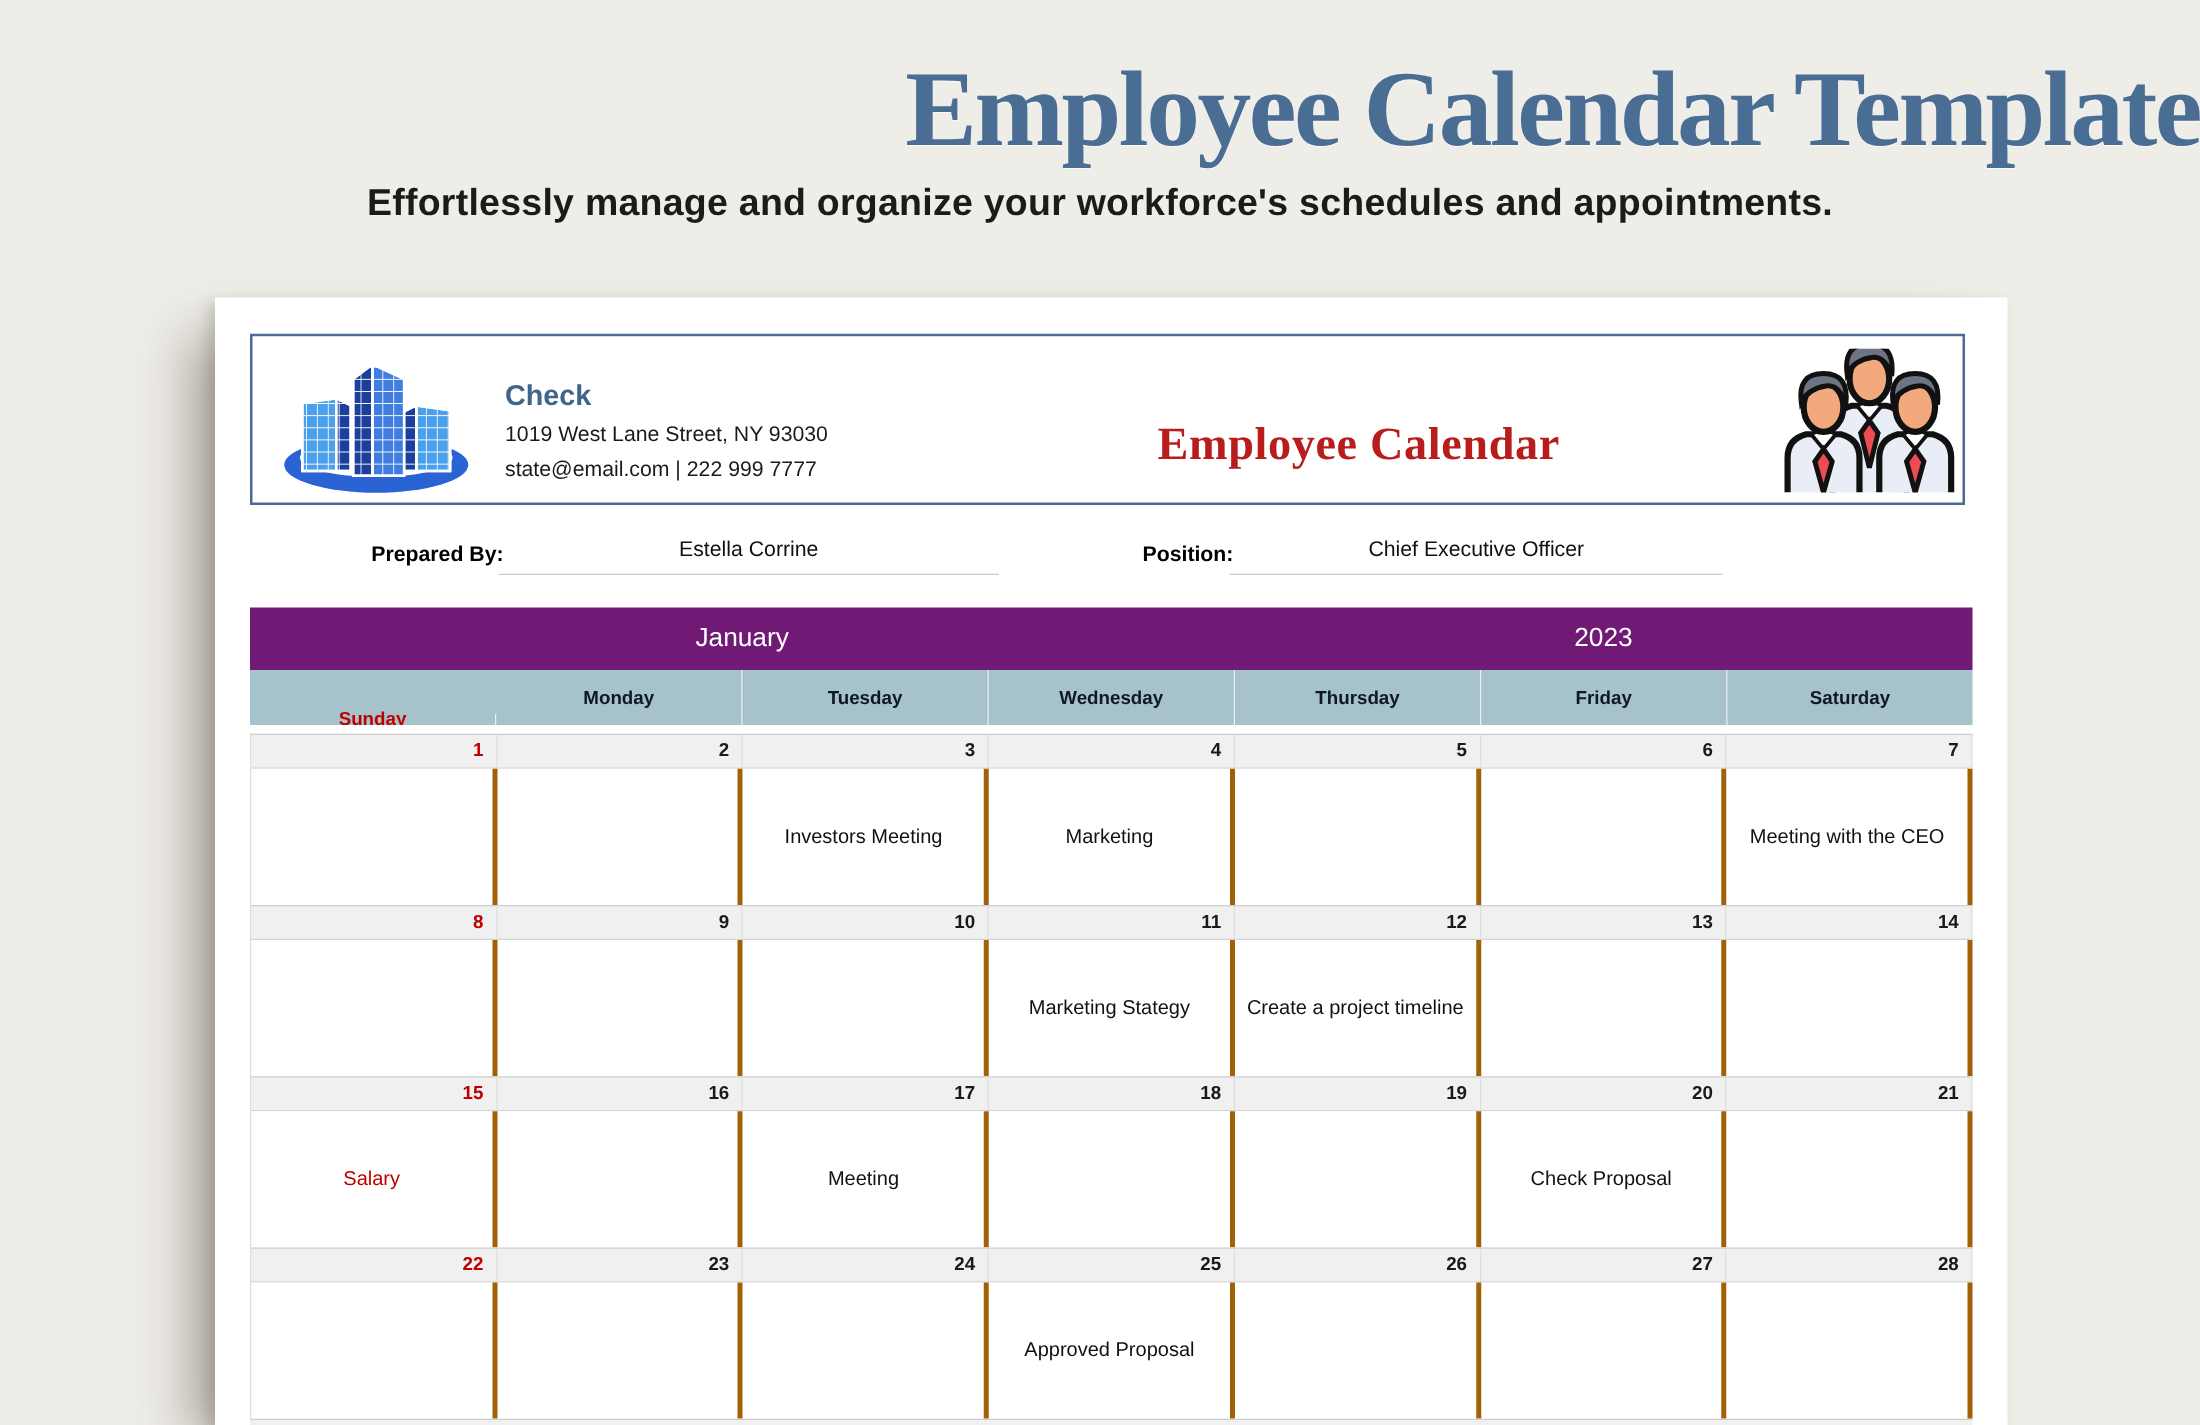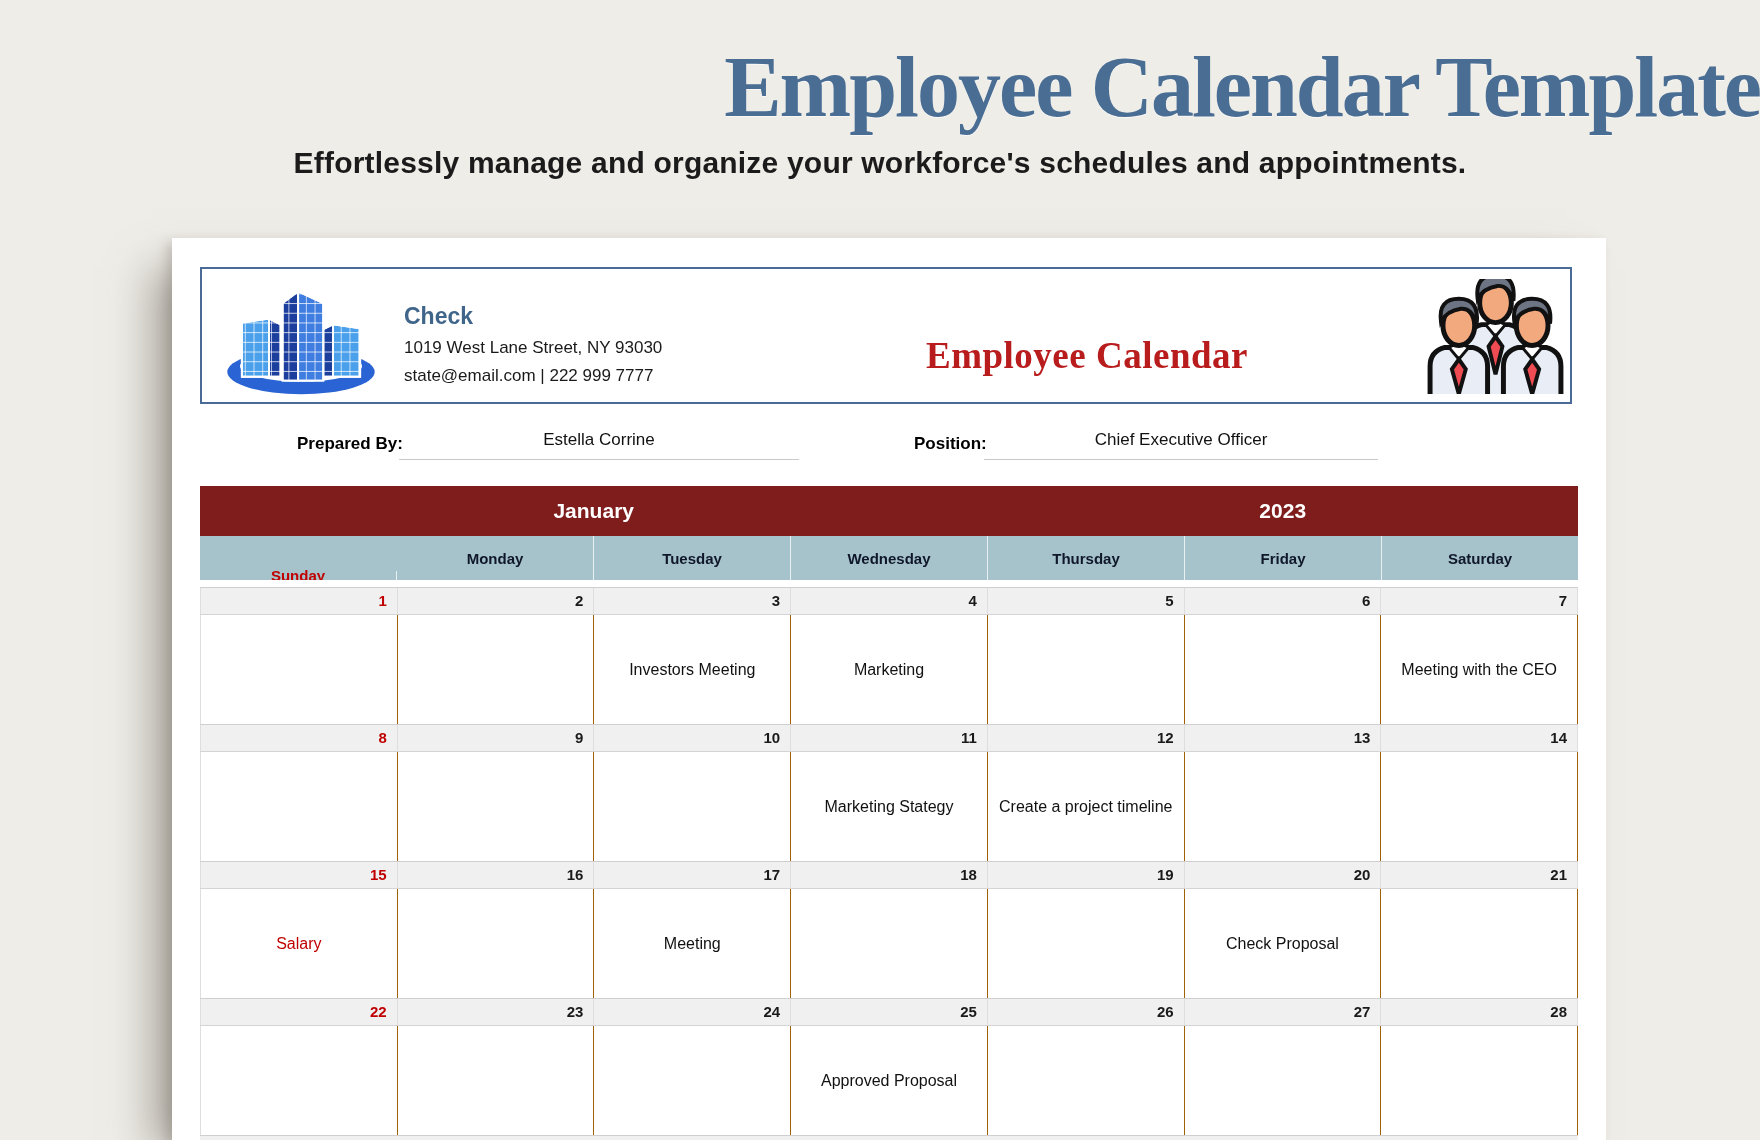--- a/index.html
+++ b/index.html
@@ -29,37 +29,37 @@
   .meta-label{position:absolute;font-size:17px;font-weight:700;color:#000;top:196px;}
   .lbl1{left:125px;}
   .lbl2{left:742px;}
   .meta-field{position:absolute;top:190px;height:32px;box-sizing:border-box;text-align:center;
               font-size:17px;color:#111;border-bottom:1px solid #c9c9c9;line-height:24px;}
   .fld1{left:227px;width:400px;}
   .fld2{left:812px;width:394px;}
   
   .calendar{position:absolute;left:28px;top:248px;width:1378px;bottom:0;display:flex;
             flex-direction:column;box-sizing:border-box;}
-  .month-row{display:flex;height:50px;background:#7f1d1d;color:#fff;font-weight:700;font-size:21px;}
+  .month-row{display:flex;height:50px;background:#701a75;color:#fff;font-weight:400;font-size:21px;}
   .month-row .mcell{display:flex;align-items:center;justify-content:center;}
   .mcell.m4{flex:4;}
   .mcell.m3{flex:3;}
   .weekday-row{display:flex;height:44px;background:#a6c2ca;}
   .wcell{flex:1;display:flex;align-items:center;justify-content:center;font-size:15px;
          font-weight:600;color:#0f172a;border-right:1px solid rgba(255,255,255,.75);box-sizing:border-box;}
   .wcell:last-child{border-right:none;}
   .wcell.sun{color:#c00000;margin-top:35px;}
   .gap-row{height:7px;background:#fff;}
   .dates-row{display:flex;height:28px;background:#f0f0f0;border-top:1px solid #cfcfcf;
              border-bottom:1px solid #d4d4d4;box-sizing:border-box;}
   .dcell{flex:1;text-align:right;font-size:15px;font-weight:600;color:#1a1a1a;line-height:26px;
          padding-right:10px;border-right:1px solid #dedede;box-sizing:border-box;}
   .events-row{display:flex;height:109px;background:#fff;}
   .ecell{flex:1;display:flex;align-items:center;justify-content:center;text-align:center;
-         font-size:16px;color:#111;border-right:1px solid #a16207;box-sizing:border-box;
+         font-size:16px;color:#111;border-right:4px solid #a16207;box-sizing:border-box;
          padding:0 2px;overflow:hidden;}
   .dates-row .dcell:first-child,.events-row .ecell:first-child{border-left:1px solid #dedede;}
   .dcell.sun{color:#c00000;}
   .ecell.sun{color:#c00000;}
   .next-band{flex:1;background:#f0f0f0;border-top:1px solid #cfcfcf;}
 </style>
 </head>
 <body>
 
 <div class="stage">

